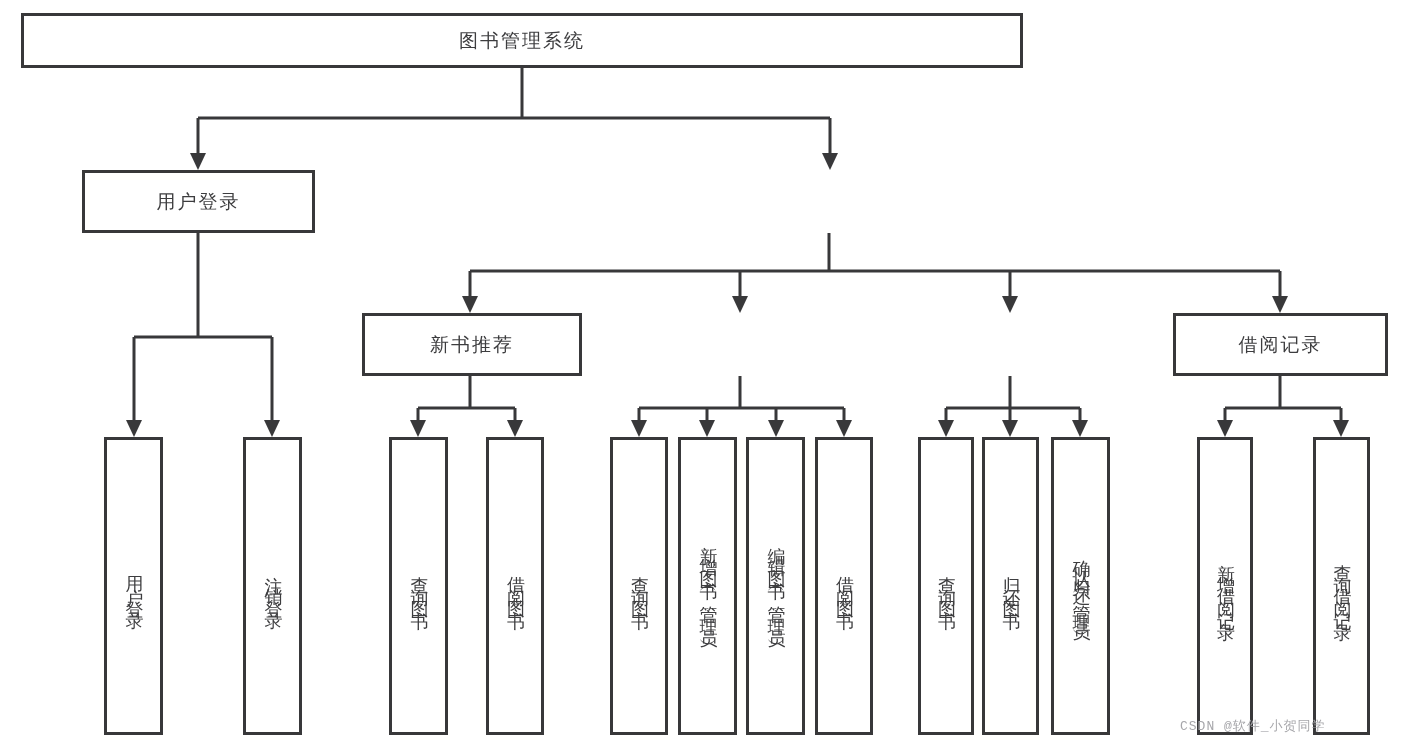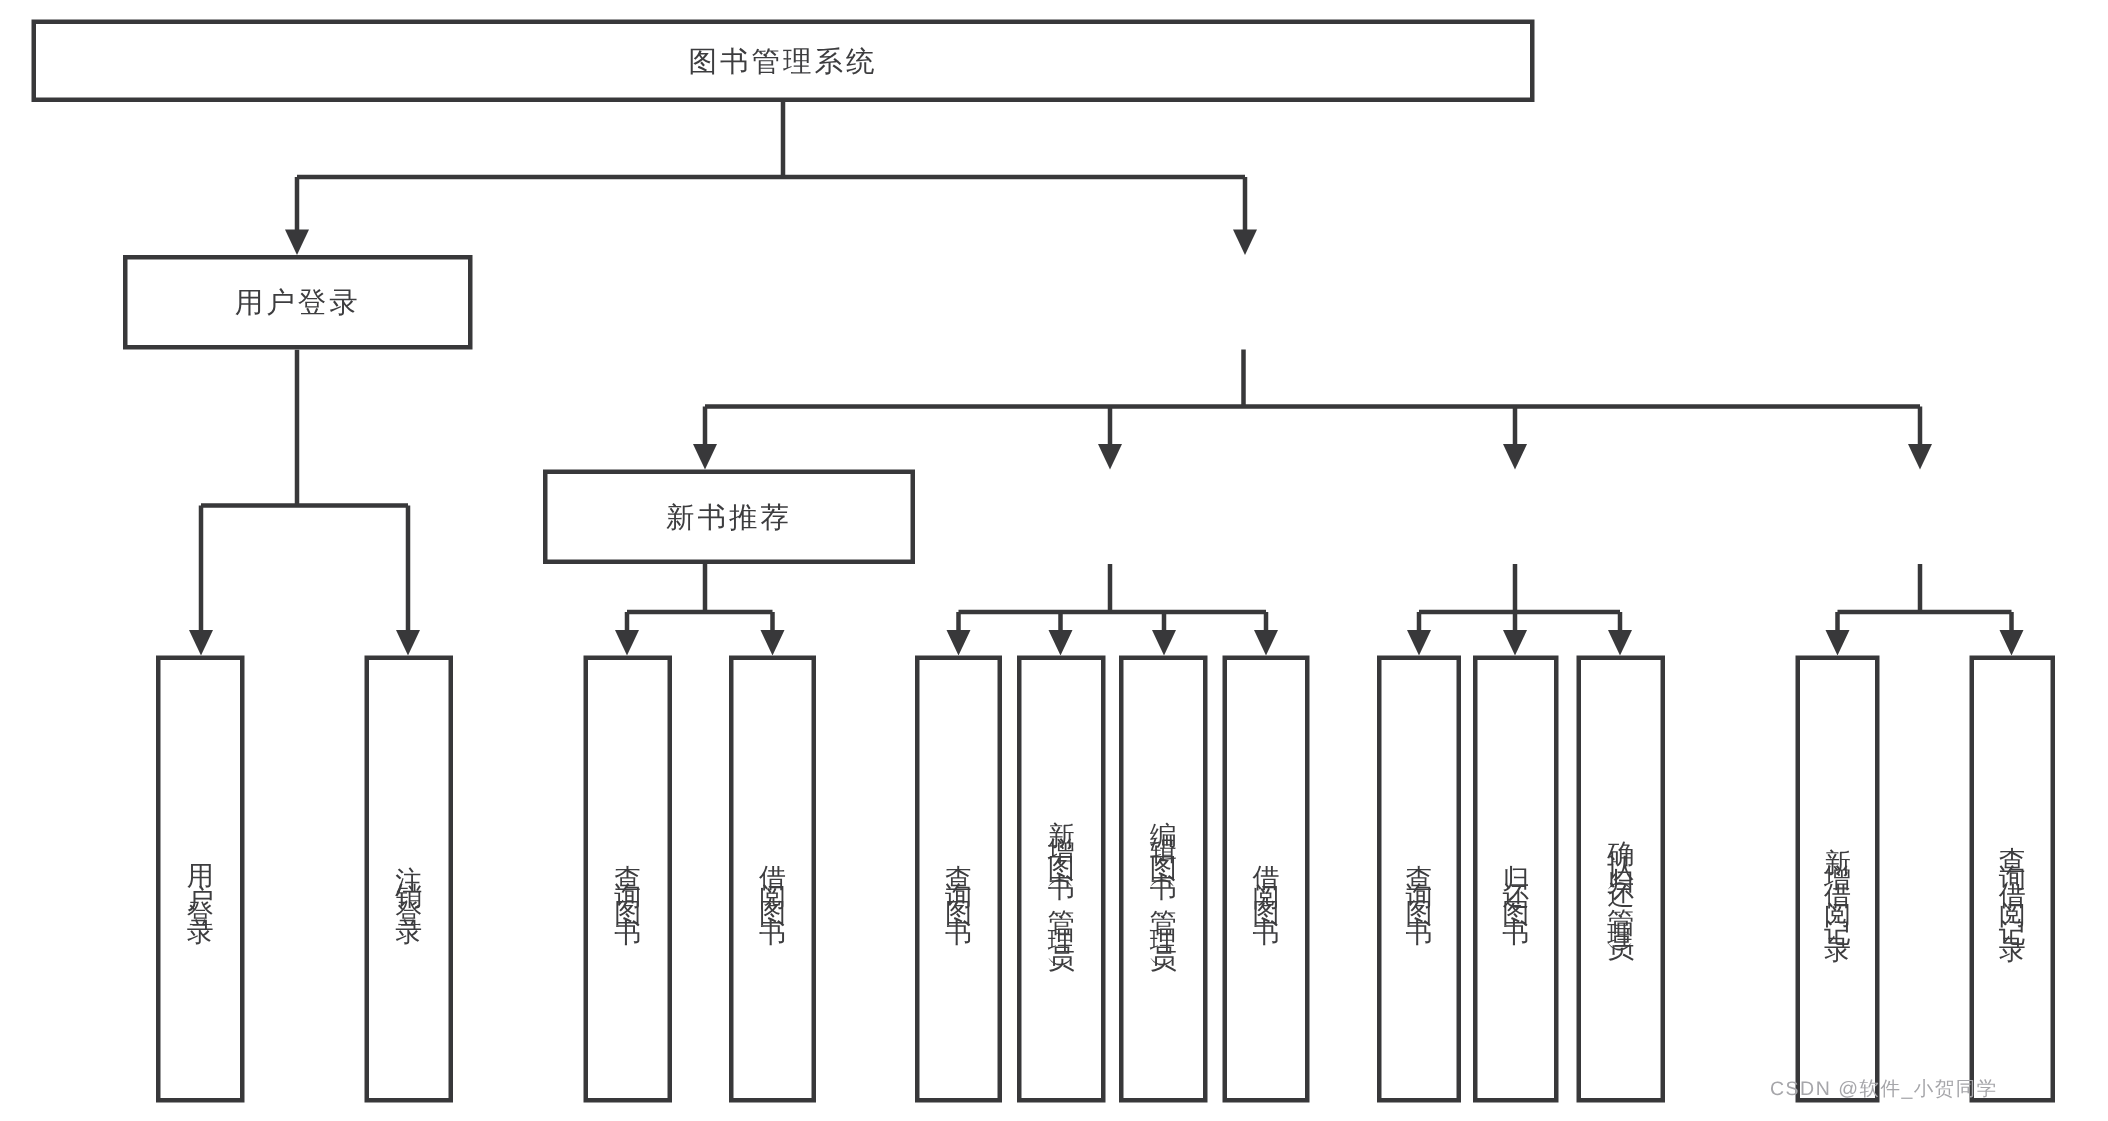--- a/index.html
+++ b/index.html
@@ -9,20 +9,21 @@
     --watermark:#a6a6aa;
   }
   *{margin:0;padding:0;box-sizing:border-box;}
   html,body{background:#fff;}
   body{font-family:"Liberation Sans","DejaVu Sans",sans-serif;}
   .canvas{
     position:relative;
     width:1405px;height:747px;
     background:var(--background);
     overflow:hidden;
+    font-family:Liberation Mono, monospace;
   }
   .wires{position:absolute;left:0;top:0;width:1405px;height:747px;z-index:1;}
   .wires path,.wires line{stroke:var(--line);stroke-width:3;fill:none;}
   .wires polygon{fill:var(--line);stroke:none;}
   .node{
     position:absolute;
     background:#fff;
     border:3px solid var(--line);
     display:flex;align-items:center;justify-content:center;
     color:var(--text);
@@ -106,22 +107,25 @@
   </svg>
 
   <div class="node h" style="left:21px;top:13px;width:1002px;height:55px;">
     <span>图书管理系统</span>
   </div>
 
   <div class="node h" style="left:82px;top:170px;width:233px;height:63px;">
     <span>用户登录</span>
   </div>
 
-  <div class="node h" style="left:362px;top:313px;width:248px;height:63px;justify-content:center;">
+  <div class="node h" style="left:362px;top:313px;width:220px;height:63px;justify-content:center;">
     <span>新书推荐</span>
+  </div>
+  <div class="node h" style="left:1173px;top:313px;width:215px;height:63px;">
+    <span>借阅记录</span>
   </div>
 
   <div class="node leaf" style="left:104px;top:437px;width:59px;height:298px;">
     <span class="vtext">用户登录</span>
   </div>
   <div class="node leaf" style="left:243px;top:437px;width:59px;height:298px;">
     <span class="vtext">注销登录</span>
   </div>
 
   <div class="node leaf" style="left:389px;top:437px;width:59px;height:298px;">

